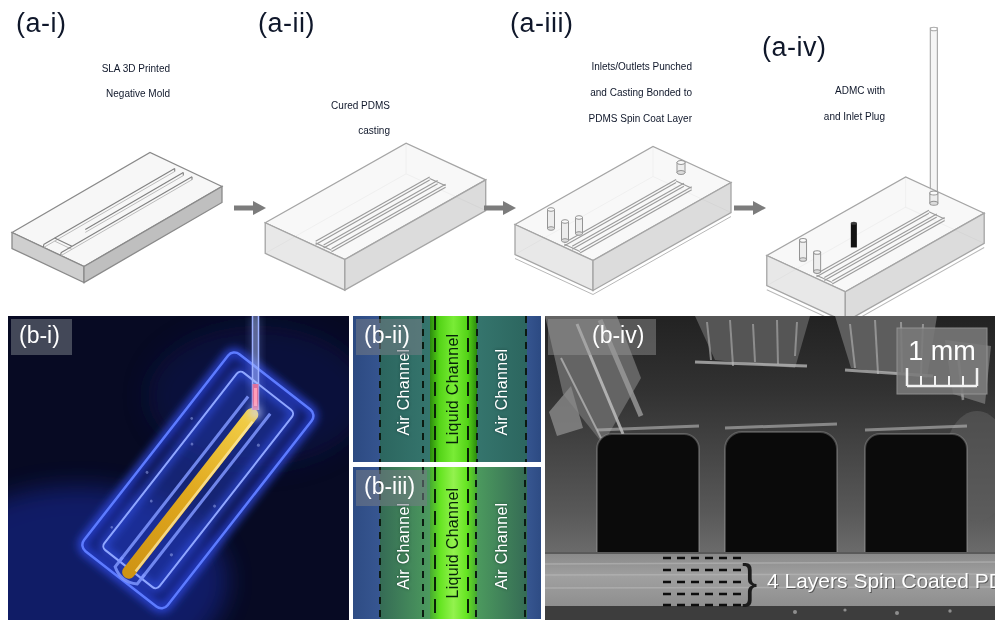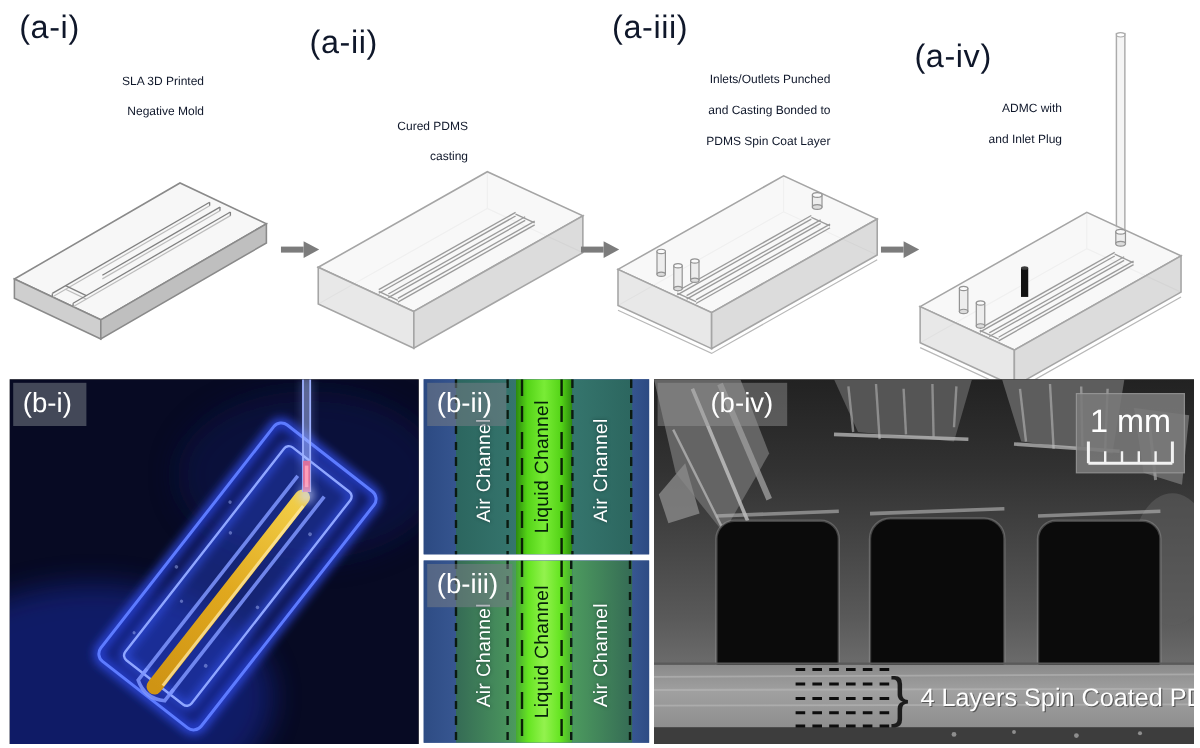--- a/index.html
+++ b/index.html
@@ -55,21 +55,21 @@
         <line x1="174.7" y1="48" x2="174.7" y2="51"></line>
         <line x1="183.3" y1="52.1" x2="183.3" y2="55.1"></line>
         <line x1="192" y1="56.2" x2="192" y2="59.2"></line>
         <line x1="43.6" y1="124" x2="43.6" y2="127"></line>
         <line x1="60.9" y1="132.2" x2="60.9" y2="135.2"></line>
       </g>
     </svg>
   </div>
 
   <div class="a-panel" style="left:250px;width:250px;">
-    <div class="a-label" style="left:8px;top:20px;text-align:center;">(a-ii)</div>
+    <div class="a-label" style="left:8px;top:8px;text-align:center;">(a-ii)</div>
     <div class="a-caption" style="left:0;top:56px;width:140px;margin-top:37px;">
       <div>Cured PDMS</div>
       <div>casting</div>
     </div>
     <svg class="a-art" style="left:5px;top:120px;" width="245" height="180" viewBox="0 0 240 175">
       <polyline points="10,130 148,52 226,88" fill="none" stroke="#cfcfcf" stroke-width="1"></polyline>
       <line x1="148" y1="22" x2="148" y2="52" stroke="#cfcfcf" stroke-width="1"></line>
       <polygon points="10,100 148,22 226,58 88,136" fill="rgba(246,246,246,0.82)" stroke="#a5a5a5" stroke-width="1.3"></polygon>
       <g stroke="#9b9b9b" stroke-width="1.1">
         <line x1="59.4" y1="118.2" x2="171.1" y2="55.1"></line>
@@ -176,21 +176,21 @@
   </svg>
   <svg class="arrow" style="left:484px;top:199px;" viewBox="0 0 32 18">
     <rect x="0" y="6.5" width="19" height="5" fill="#7c7c7c"></rect>
       <polygon points="19,2 32,9 19,16" fill="#7c7c7c"></polygon>
   </svg>
   <svg class="arrow" style="left:734px;top:199px;" viewBox="0 0 32 18">
     <rect x="0" y="6.5" width="19" height="5" fill="#7c7c7c"></rect>
       <polygon points="19,2 32,9 19,16" fill="#7c7c7c"></polygon>
   </svg>
 
-  <div class="b-panel" style="left:8px;top:316px;width:341px;height:304px;background:#404040;">
+  <div class="b-panel" style="left:8px;top:316px;width:341px;height:304px;background:#8b5cf6;">
     <svg width="341" height="304" viewBox="0 0 341 304">
       <defs>
         <filter id="bl8" x="-60%" y="-60%" width="220%" height="220%">
             <feGaussianBlur stdDeviation="12"></feGaussianBlur>
           </filter>
         <filter id="bl4" x="-60%" y="-60%" width="220%" height="220%">
             <feGaussianBlur stdDeviation="4"></feGaussianBlur>
           </filter>
         <linearGradient id="yg" gradientUnits="userSpaceOnUse" x1="0" y1="0" x2="200" y2="0">
           <stop offset="0" stop-color="#f2cf49"></stop>

